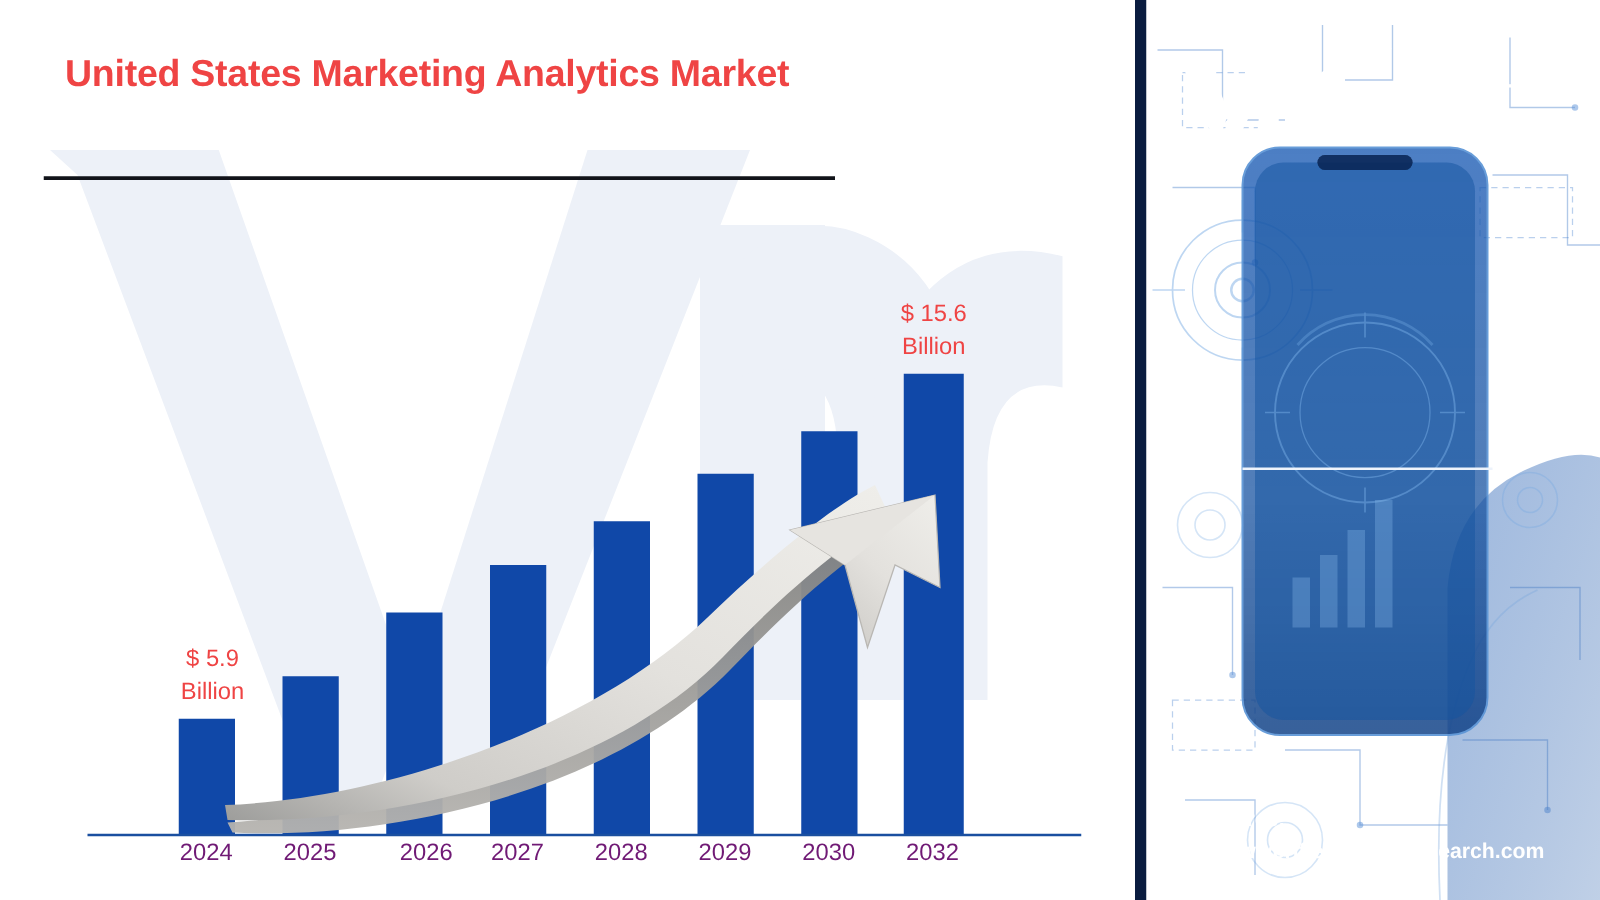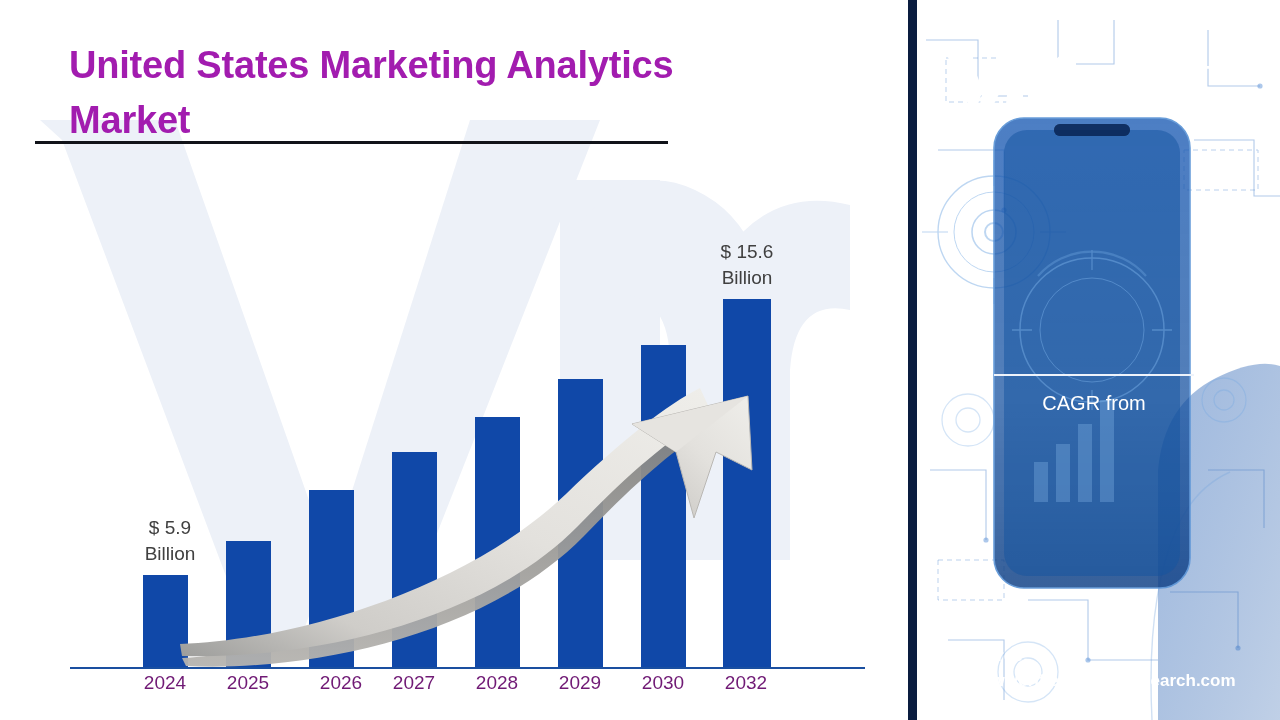--- a/index.html
+++ b/index.html
@@ -10,37 +10,37 @@
   }
   #stage{position:relative;width:1280px;height:720px;overflow:hidden;background:#fff;}
 
   
   #chart-panel{position:absolute;left:0;top:0;width:908px;height:720px;background:#ffffff;overflow:hidden;}
 
   
   #watermark{position:absolute;left:0;top:0;width:908px;height:720px;opacity:1;pointer-events:none;}
 
   #chart-title{
-    position:absolute;left:69px;top:38px;width:680px;
-    font-size:38px;font-weight:700;line-height:1.46;color:#a21caf;
+    position:absolute;left:52px;top:38px;width:680px;
+    font-size:30px;font-weight:700;line-height:1.46;color:#ef4444;
     letter-spacing:-0.2px;
   }
   #title-rule{position:absolute;left:35px;top:141px;width:633px;height:3px;background:#111319;}
 
   #plot{position:absolute;left:0;top:0;width:908px;height:720px;}
   #axis-line{position:absolute;left:70px;top:667px;width:795px;height:2px;background:#1a4fa0;}
 
   .bar{position:absolute;background:#1048A8;}
   .tick{
     position:absolute;top:672px;width:90px;text-align:center;
     font-size:19px;color:#701a75;font-weight:400;
   }
   .vlabel{
     position:absolute;width:160px;text-align:center;
-    font-size:19px;color:#404040;line-height:1.36;font-weight:400;
+    font-size:19px;color:#ef4444;line-height:1.36;font-weight:400;
   }
 
   
   #side-panel{
     position:absolute;left:908px;top:0;width:372px;height:720px;overflow:hidden;
     background:
       radial-gradient(ellipse 300px 260px at 58% 30%, rgba(40,110,200,0.55) 0%, rgba(20,70,160,0) 70%),
       linear-gradient(160deg,#0d3f93 0%,#124a9e 35%,#0f4494 62%,#0c3madd 62%,#0b3580 100%),
       #0e428f;
     padding-left: 48px;
@@ -261,21 +261,20 @@
       <div id="logo-words">
         <div>VERIFIED</div>
         <div>MARKET</div>
         <div>RESEARCH</div>
       </div>
       <div id="logo-reg">®</div>
     </div>
 
     <div id="cagr-rule"></div>
     <div id="cagr-caption">
-      <div>CAGR from</div>
     </div>
 
     <div id="source-block">
       <div id="source-label">Source:</div>
       <div id="source-url">www.verifiedmarketresearch.com</div>
     </div>
   </div>
 
   <div id="side-edge"></div>
 </div>

